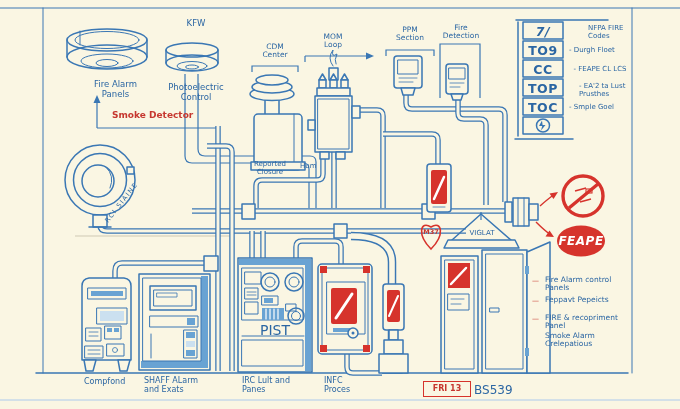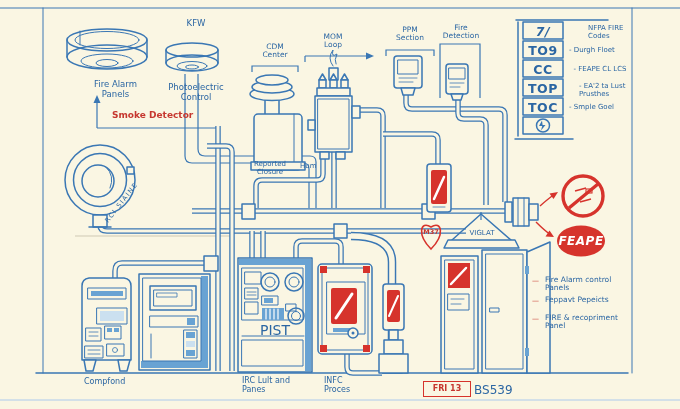--- a/index.html
+++ b/index.html
@@ -409,23 +409,27 @@
 <div class="lbl t75" style="left:545px;top:276px;width:74px;">Fire Alarm control
 Panels</div>
 
 <div class="lbl redt tiny" style="left:532px;top:297px;">—</div>
 <div class="lbl t75" style="left:545px;top:295.5px;width:74px;">Feppavt Pepeicts</div>
 
 <div class="lbl redt tiny" style="left:532px;top:315px;">—</div>
 <div class="lbl t75" style="left:545px;top:313.5px;width:74px;">FIRE &amp; recopriment
 Panel</div>
 
+<div class="lbl t75" style="left:545px;top:332px;width:74px;">Smoke Alarm
+Crelepatious</div>
 
 
 <div class="lbl" style="left:84px;top:377px;width:62px;font-size:8px;">Compfond</div>
+<div class="lbl" style="left:144px;top:376px;width:70px;font-size:8px;">SHAFF ALarm
+and Exats</div>
 <div class="lbl" style="left:242px;top:376px;width:66px;font-size:8px;">IRC Lult and
 Panes</div>
 <div class="lbl" style="left:324px;top:376px;width:52px;font-size:8px;">INFC
 Proces</div>
 <div class="fri-box" style="left:415px;top:381px;width:46px;height:14px;margin-left:8px;">FRI 13</div>
 <div class="lbl" style="left:474px;top:383px;width:44px;font-size:12px;">BS539</div>
 
 </div>
 
 </body></html>

